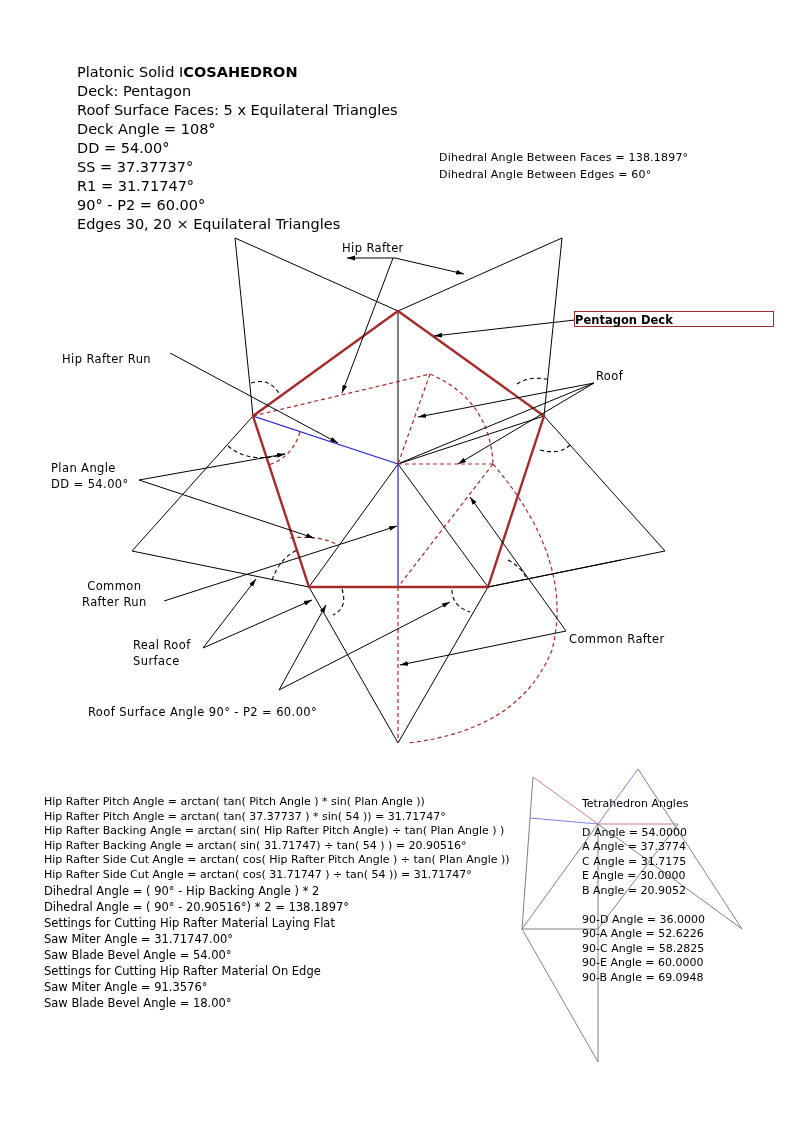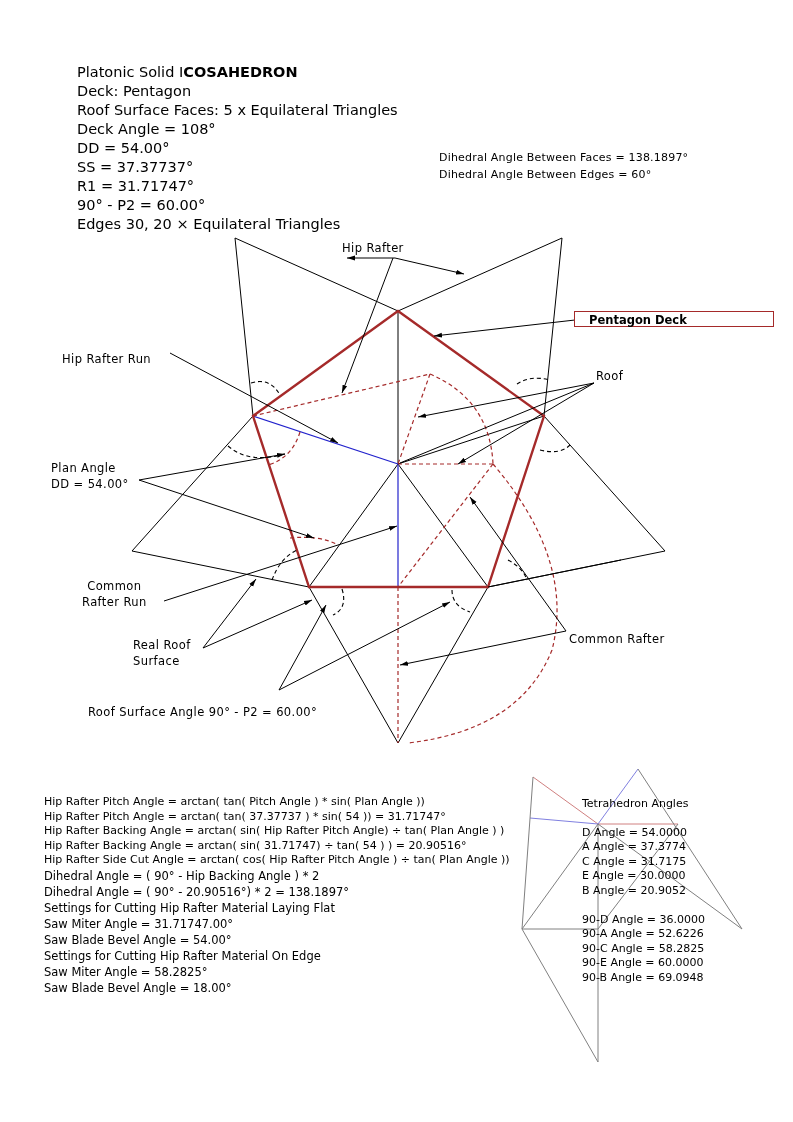--- a/index.html
+++ b/index.html
@@ -8,21 +8,21 @@
   .abs { position: absolute; white-space: nowrap; }
   .header-block { left: 77px; top: 63px; font-size: 14.5px; line-height: 19px; }
   .header-block .title-strong { font-weight: bold; margin-top: 11px; }
   .dihedral-block { left: 439px; top: 150px; font-size: 11px; line-height: 16.5px; letter-spacing: 0.2px; }
   .formula-block { left: 44px; top: 795px; font-size: 11px; line-height: 14.6px; }
   .settings-block { font-size: 11.5px; line-height: 16px; }
   .tetra-block { left: 582px; top: 797px; font-size: 11px; line-height: 14.6px; }
   .tetra-block .gap { height: 14px; }
   .label { font-size: 11.5px; line-height: 16px; letter-spacing: 0.4px; }
   .deck-box { left: 574px; top: 311px; width: 200px; height: 16px; border: 1.5px solid #a52a2a;
-              font-weight: bold; font-size: 11.5px; line-height: 16px; padding-left: 14px; box-sizing: border-box; }
+              font-weight: bold; font-size: 11.5px; line-height: 16px; padding-left: 0; box-sizing: border-box; }
   svg { position: absolute; left: 0; top: 0; }
 </style>
 </head>
 <body>
 
 <svg width="793" height="1122" viewBox="0 0 793 1122">
   <defs>
     <marker id="arr" viewBox="0 0 10 10" refX="10" refY="5" markerWidth="8" markerHeight="8" orient="auto-start-reverse">
       <path d="M0,2 L10,5 L0,8 z" fill="#000"></path>
     </marker>
@@ -154,28 +154,29 @@
 </div>
 <div class="abs label" style="left:569px; top:631px;">Common Rafter</div>
 <div class="abs label" style="left:88px; top:704px;">Roof Surface Angle 90° - P2 = 60.00°</div>
 
 <div class="abs formula-block">
   <div>Hip Rafter Pitch Angle = arctan( tan( Pitch Angle ) * sin( Plan Angle ))</div>
   <div>Hip Rafter Pitch Angle = arctan( tan( 37.37737 ) * sin( 54 )) = 31.71747°</div>
   <div>Hip Rafter Backing Angle = arctan( sin( Hip Rafter Pitch Angle) ÷ tan( Plan Angle ) )</div>
   <div>Hip Rafter Backing Angle = arctan( sin( 31.71747) ÷ tan( 54 ) ) = 20.90516°</div>
   <div>Hip Rafter Side Cut Angle  = arctan( cos( Hip Rafter Pitch Angle ) ÷ tan( Plan Angle ))</div>
+  <div>Hip Rafter Side Cut Angle = arctan( cos( 31.71747 ) ÷ tan( 54 )) = 31.71747°</div>
   <div class="settings-block">
     <div>Dihedral Angle = ( 90° - Hip Backing Angle ) * 2</div>
     <div>Dihedral Angle = ( 90° -  20.90516°) * 2  = 138.1897°</div>
     <div>Settings for Cutting Hip Rafter Material Laying Flat</div>
     <div>Saw Miter Angle = 31.71747.00°</div>
     <div>Saw Blade Bevel Angle = 54.00°</div>
     <div>Settings for Cutting Hip Rafter Material On Edge</div>
-    <div>Saw Miter Angle = 58.2825°</div>
+    <div>Saw Miter Angle = 91.3576°</div>
     <div>Saw Blade Bevel Angle = 18.00°</div>
   </div>
 </div>
 
 <div class="abs tetra-block">
   <div>Tetrahedron Angles</div>
   <div class="gap"></div>
   <div>D Angle = 54.0000</div>
   <div>A Angle = 37.3774</div>
   <div>C Angle = 31.7175</div>

